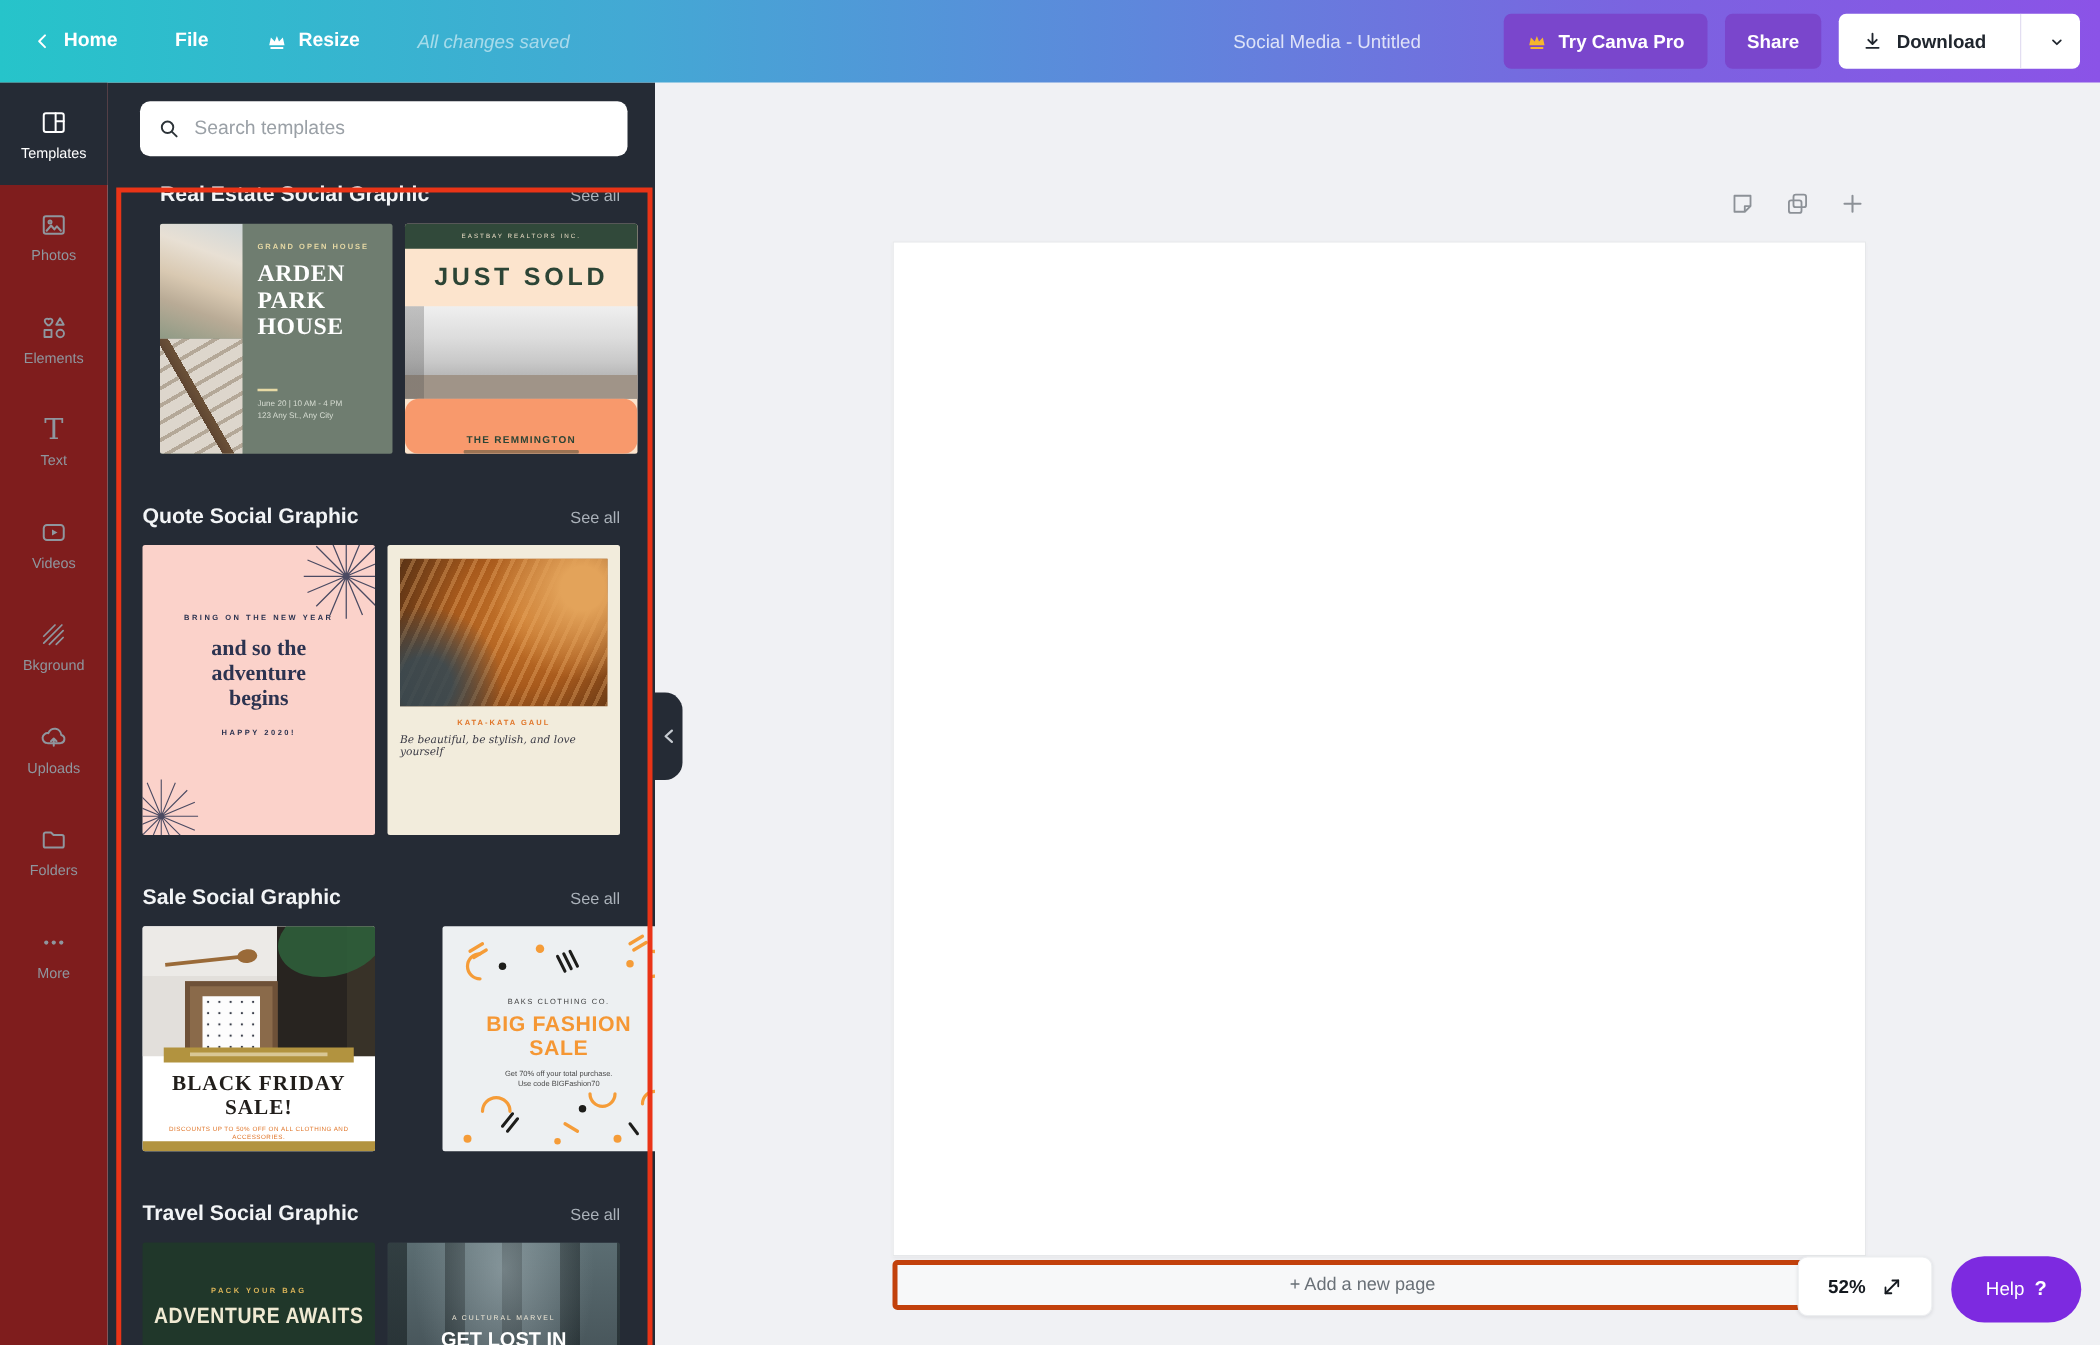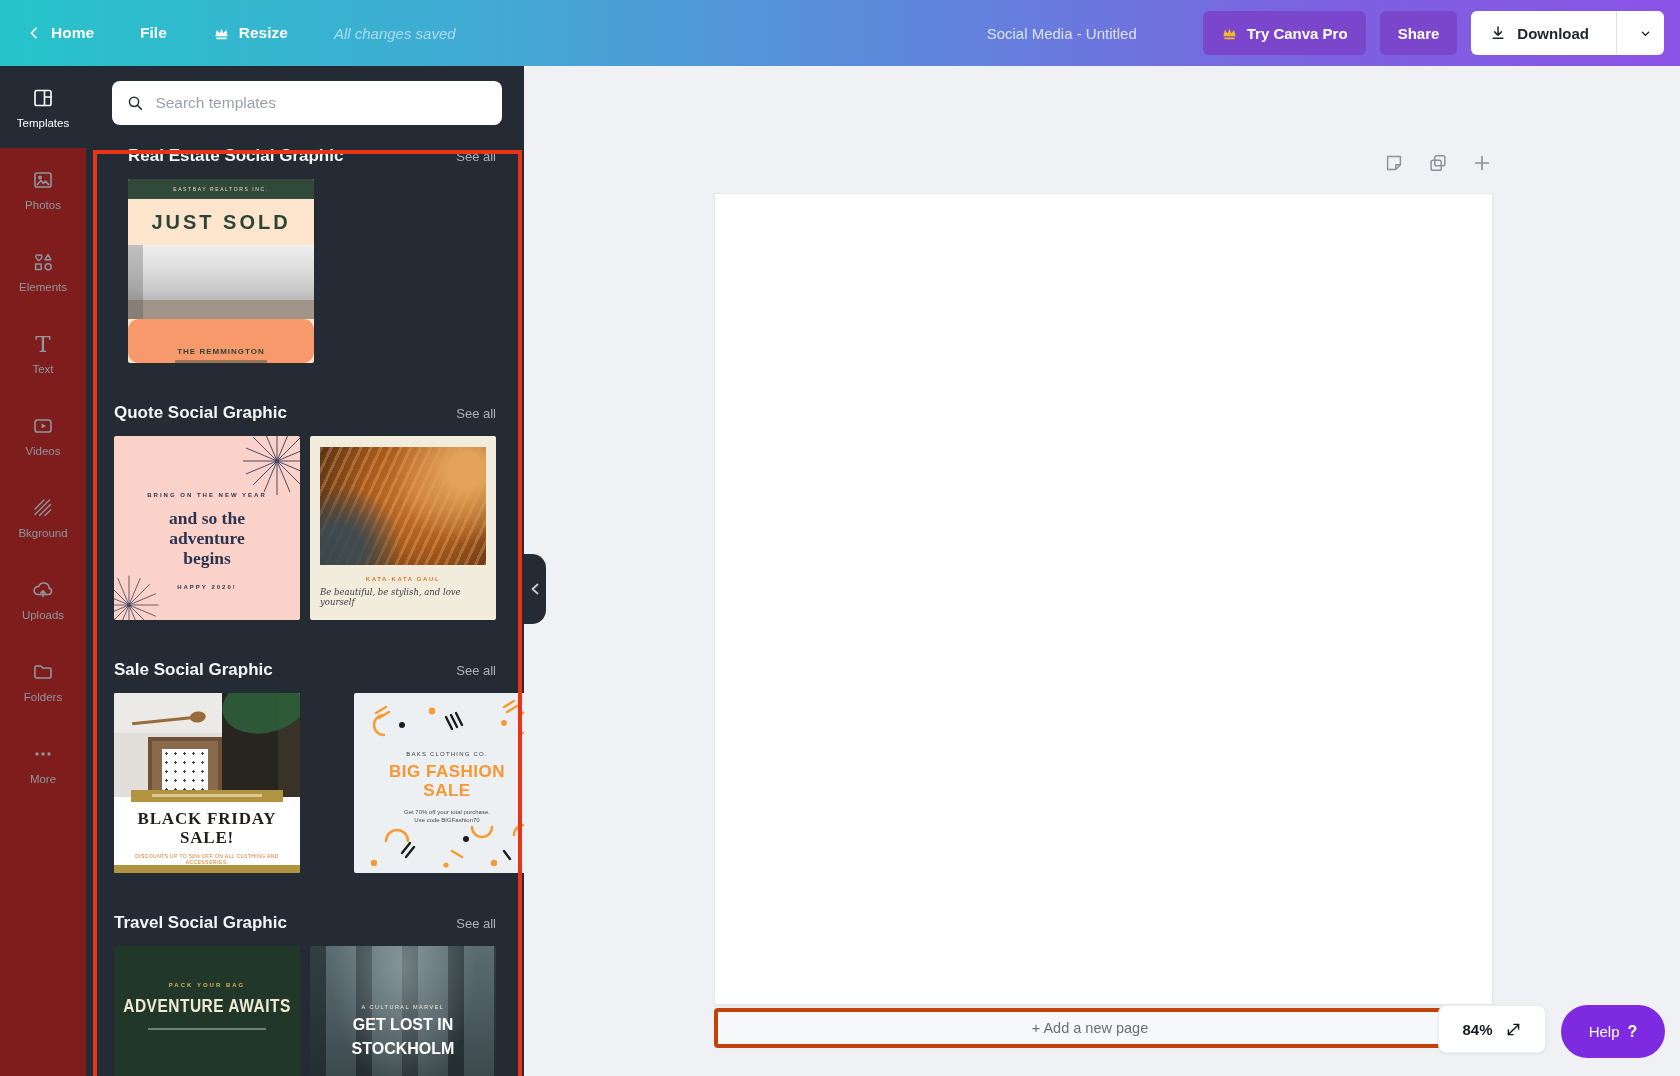--- a/index.html
+++ b/index.html
@@ -40,21 +40,21 @@
     font-family:"Liberation Sans", sans-serif; background:transparent; }
   .search-bar input::placeholder { color:#9aa0a6; }
   .section { margin-left:28px; width:382px; }
   .section.first { margin-top:21px;padding-left:14px; }
   .section.later { margin-top:40px; }
   .sec-head { display:flex; align-items:baseline; justify-content:space-between; margin-bottom:13px; }
   .sec-title { font-size:17px; font-weight:700; color:#f2f4f6; }
   .sec-seeall { font-size:13px; color:#aab1b9; cursor:pointer; }
   .thumb-row { display:flex; gap:10px; }
   .thumb { width:186px; border-radius:2px; overflow:hidden; position:relative; cursor:pointer; flex:0 0 auto; }
-  .h184{height:184px;} .h182{height:184px;} .h180{height:180px;}
+  .h184{height:184px;} .h182{height:232px;} .h180{height:180px;}
 
   
   .annotation { position:absolute; left:7px; top:84px; width:429px; height:1010px;
     border:4px solid #ea3417; pointer-events:none; z-index:6; }
 
   
   .arden { display:flex; background:#6f7d70; }
   .arden .photos { width:74px; display:flex; flex-direction:column; }
   .arden .ph1 { height:50%; background:linear-gradient(200deg,#cfd6d8 0%,#e8e0d4 28%,#d9c9b2 52%,#b9ab96 72%,#8e9a85 100%); }
   .arden .ph2 { height:50%;
@@ -311,20 +311,33 @@
         </svg>
       <input type="text" placeholder="Search templates" style="">
     </div>
 
     <div class="section first">
       <div class="sec-head">
         <span class="sec-title">Real Estate Social Graphic</span>
         <span class="sec-seeall">See all</span>
       </div>
       <div class="thumb-row">
+        <div class="thumb h184 arden">
+          <div class="photos">
+              <div class="ph1"></div>
+              <div class="ph2"></div>
+            </div>
+          <div class="txt">
+            <span class="kicker">GRAND OPEN HOUSE</span>
+            <span class="title">ARDEN PARK HOUSE</span>
+            <span class="dash"></span>
+            <span class="meta">June 20 | 10 AM - 4 PM</span>
+            <span class="meta2">123 Any St., Any City</span>
+          </div>
+        </div>
         <div class="thumb h184 justsold">
           <div class="hdr">EASTBAY REALTORS INC.</div>
           <div class="band">JUST SOLD</div>
           <div class="photo"></div>
           <div class="foot">
             <span class="prop">THE REMMINGTON</span>
             <span class="addr-line"></span>
           </div>
         </div>
       </div>
@@ -476,21 +489,21 @@
       </div>
     </div>
 
     <div class="page"></div>
 
     <div class="add-page">
       <span>+ Add a new page</span>
     </div>
 
     <div class="zoom-pill">
-      <span class="zval">84%</span>
+      <span class="zval">52%</span>
       <svg width="17" height="17" viewBox="0 0 20 20">
           <g fill="none" stroke="#14191f" stroke-width="1.7" stroke-linecap="round" stroke-linejoin="round">
             <path d="M4 16 L16 4"></path>
             <path d="M10.5 4 H16 V9.5"></path>
             <path d="M9.5 16 H4 V10.5"></path>
           </g>
         </svg>
     </div>
 
     <div class="help-btn">

